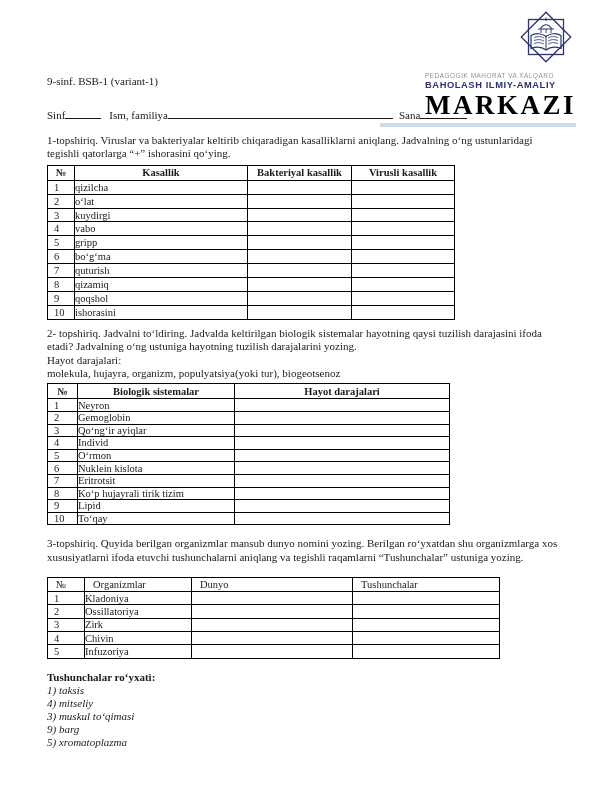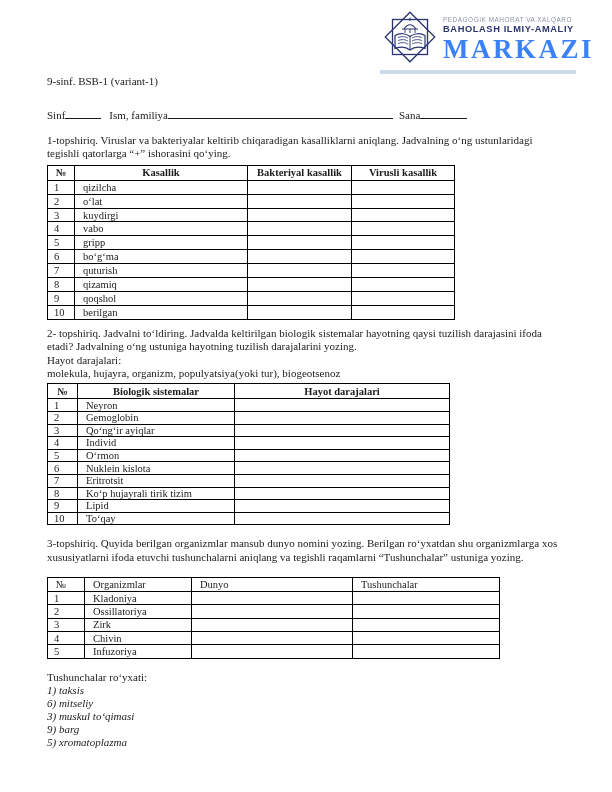--- a/index.html
+++ b/index.html
@@ -11,37 +11,37 @@
     font-family:"Liberation Serif", serif;
     color:#1b1b1b;
     overflow:hidden;
   }
 
   
   .logo-block {
     position:absolute; top:7px; right:36px;
     width:196px;
   }
-  .logo-row { display:flex; align-items:center; }
+  .logo-row { display:flex; align-items:flex-end;flex-direction:column; }
   .logo-star { width:60px; height:60px; flex:0 0 60px; }
   .logo-text { margin-left:3px; padding-top:5px; }
   .logo-line1 {
     font-family:"Liberation Sans", sans-serif;
     font-size:6.4px; letter-spacing:0.55px;
     color:#8b919e; white-space:nowrap;
   }
   .logo-line2 {
     font-family:"Liberation Sans", sans-serif;
     font-size:9.3px; font-weight:bold; letter-spacing:0.6px;
     color:#2a3470; white-space:nowrap; margin-top:1px;
   }
   .logo-line3 {
     font-family:"Liberation Serif", serif;
     font-size:27px; font-weight:bold; letter-spacing:2.5px;
-    color:#3b82f6; line-height:30px; white-space:nowrap;
+    color:#000000; line-height:30px; white-space:nowrap;
   }
   .logo-underline {
     margin-top:3px; height:4px; width:100%;
     background:#ccdaeb; border-radius:1px;
   }
 
   
   .content { position:absolute; left:47px; top:74px; width:521px; }
   .doc-title { font-size:11px; line-height:14px; }
   .info-line { margin-top:20px; font-size:11px; line-height:14px; white-space:nowrap; }
@@ -63,27 +63,27 @@
   th { font-weight:bold; text-align:center; padding:1px 4px; height:15px; }
   td { padding:0 6px; }
   .t1 { width:407px; margin-top:4px; }
   .t1 td { height:13.9px; }
   .t2 { width:402px; margin-top:3px; }
   .t2 td { height:12.6px; }
   .t3 { width:452px; margin-top:6px; }
   .t3 th { font-weight:normal; text-align:left; padding:1px 8px; height:14px; }
   .t3 td { height:13.3px; }
   .num-cell { padding:0 0 0 6px; }
-  .label-cell { padding:0 0 0 8px; }
+  .label-cell { padding:0 0 0 0; }
 
   .gap-after-t1 { margin-top:7px; }
   .gap-after-t2 { margin-top:12px; }
 
   .concepts { margin-top:11px; font-size:11px; line-height:12.6px; }
-  .concepts-title { font-weight:normal; font-size:11px; line-height:14px; }
+  .concepts-title { font-weight:bold; font-size:11px; line-height:14px; }
   .concepts div.item { margin-top:0.5px;font-style:italic; }
 </style>
 </head>
 <body>
 
 <div class="page">
 
   <div class="logo-block">
     <div class="logo-row">
       <svg class="logo-star" viewBox="0 0 60 60" fill="none" xmlns="http://www.w3.org/2000/svg">
@@ -185,21 +185,21 @@
             <td></td>
           </tr>
       <tr>
             <td class="num-cell">9</td>
             <td class="label-cell">qoqshol</td>
             <td></td>
             <td></td>
           </tr>
       <tr>
             <td class="num-cell">10</td>
-            <td class="label-cell">berilgan</td>
+            <td class="label-cell">ishorasini</td>
             <td></td>
             <td></td>
           </tr>
     </tbody>
       </table>
 
     <div class="para gap-after-t1">
       <div>2- topshiriq. Jadvalni to‘ldiring. Jadvalda keltirilgan biologik sistemalar hayotning qaysi tuzilish darajasini ifoda</div>
       <div>etadi? Jadvalning o‘ng ustuniga  hayotning tuzilish darajalarini yozing.</div>
       <div>Hayot darajalari:</div>
@@ -319,20 +319,20 @@
             <td class="label-cell">Infuzoriya</td>
             <td></td>
             <td></td>
           </tr>
     </tbody>
       </table>
 
     <div class="concepts">
       <div class="concepts-title">Tushunchalar ro‘yxati:</div>
       <div class="item">1) taksis</div>
-      <div class="item">6) mitseliy</div>
+      <div class="item">4) mitseliy</div>
       <div class="item">3) muskul to‘qimasi</div>
       <div class="item">9) barg</div>
       <div class="item">5) xromatoplazma</div>
     </div>
 
   </div>
 </div>
 
 </body></html>

